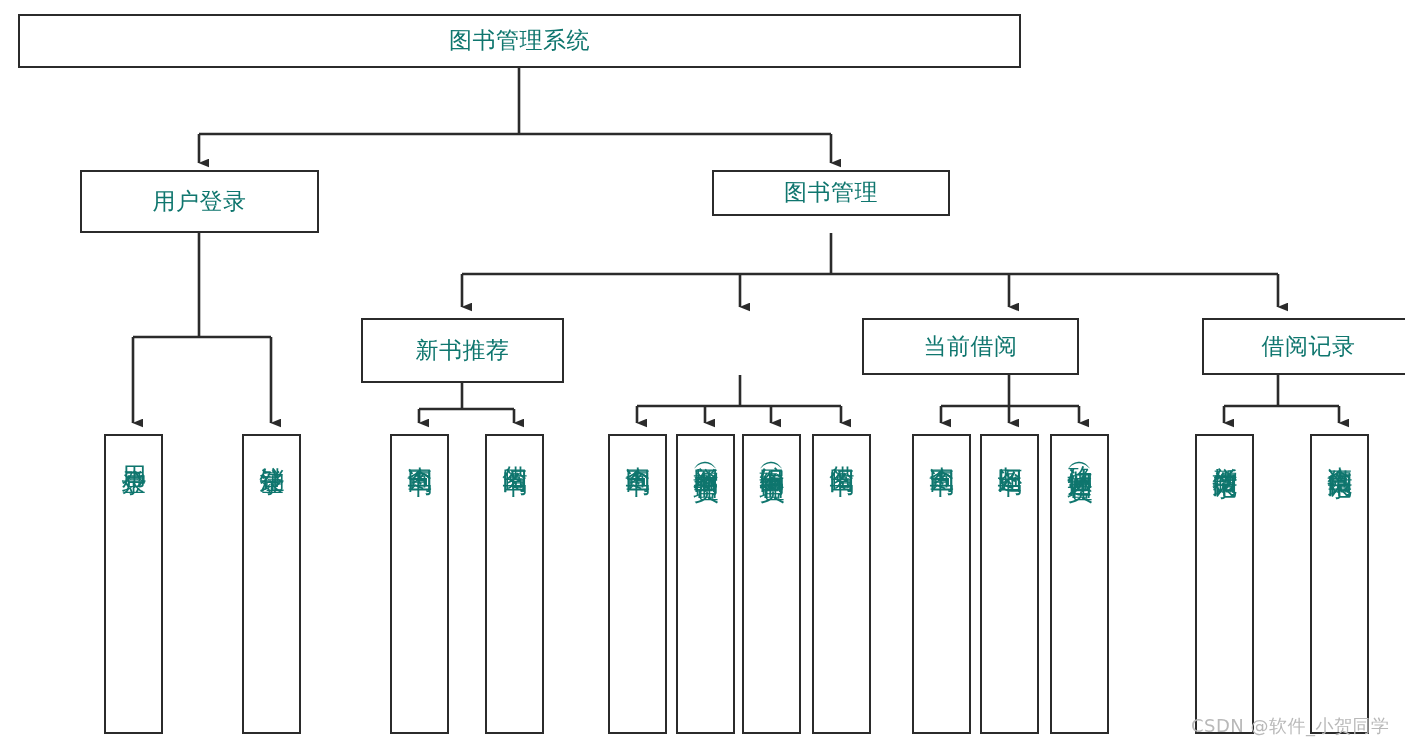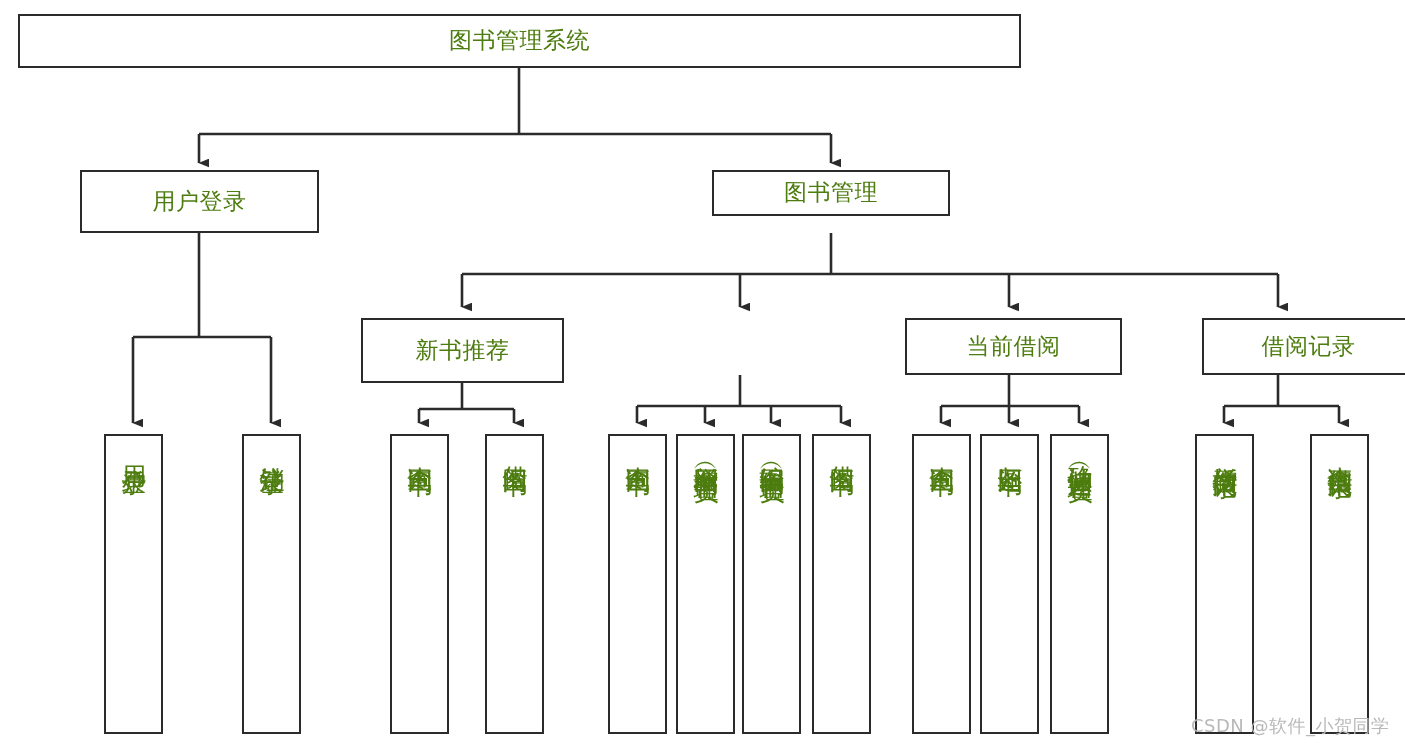--- a/index.html
+++ b/index.html
@@ -32,21 +32,21 @@
     position: absolute;
     box-sizing: border-box;
     background: #ffffff;
     border: 2.4px solid #2b2b2b;
     display: flex;
     align-items: center;
     justify-content: center;
     overflow: hidden;
   }
   .node .node-label {
-    color: #4d7c0f;
+    color: #0f766e;
     font-weight: 400;
     letter-spacing: 0.5px;
     text-align: center;
     white-space: nowrap;
   }
   .node.horizontal .node-label {
     font-size: 23px;
     line-height: 1.1;
   }
   .node.root .node-label {
@@ -139,21 +139,21 @@
   <div class="node horizontal" style="left:80px; top:170px; width:239px; height:63px;">
     <span class="node-label">用户登录</span>
   </div>
   <div class="node horizontal" style="left:712px; top:170px; width:238px; height:46px;">
     <span class="node-label">图书管理</span>
   </div>
 
   <div class="node horizontal" style="left:361px; top:318px; width:203px; height:65px;">
     <span class="node-label">新书推荐</span>
   </div>
-  <div class="node horizontal" style="left:905px; top:318px; width:217px; height:57px;">
+  <div class="node horizontal" style="left:862px; top:318px; width:217px; height:57px;">
     <span class="node-label">当前借阅</span>
   </div>
   <div class="node horizontal" style="left:1172px; top:318px; width:213px; height:57px;margin-left:30px;">
     <span class="node-label">借阅记录</span>
   </div>
 
   <div class="node vertical" style="left:104px; top:434px; width:59px; height:300px;">
     <span class="node-label">用户登录</span>
   </div>
   <div class="node vertical" style="left:242px; top:434px; width:59px; height:300px;">

